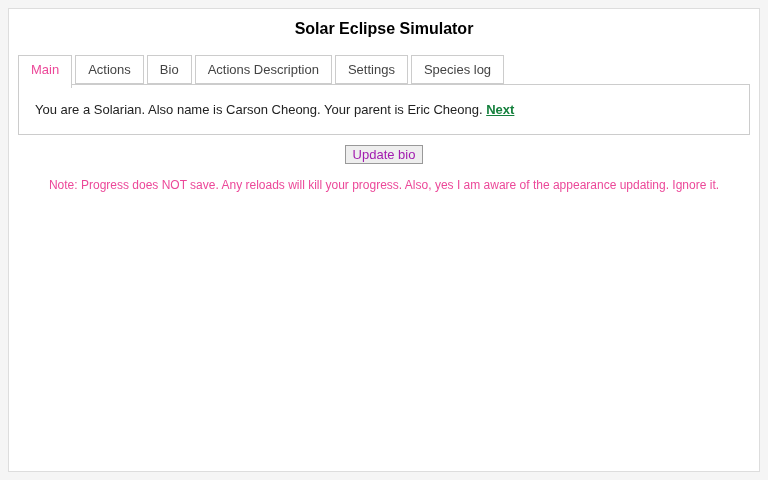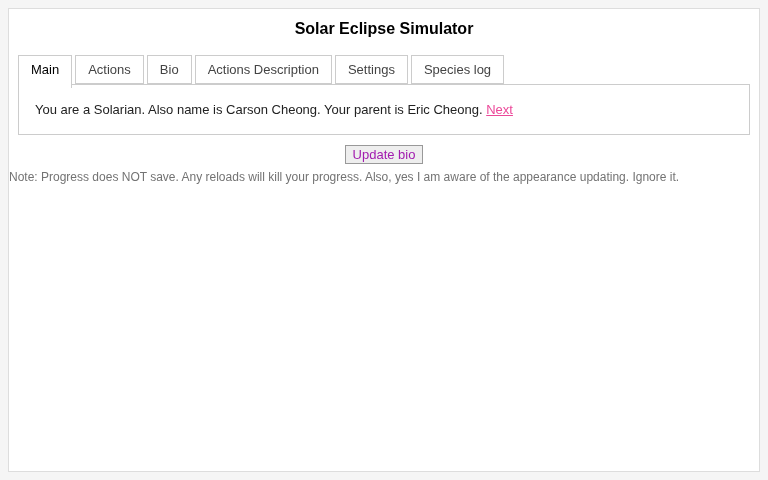--- a/index.html
+++ b/index.html
@@ -40,53 +40,54 @@
     font-size: 13px;
     line-height: 15px;
     color: #444;
     cursor: pointer;
     white-space: nowrap;
   }
   .tab.active {
     border-bottom: none;
     padding-bottom: 11px;
     margin-bottom: -5px;
-    color: #000000;
+    color: #ec4899;
   }
   .panel {
     margin: 0 9px;
     border: 1px solid #ccc;
     background: #fff;
     padding: 17px 16px;
     font-size: 13px;
     line-height: 15px;
   }
   .panel a {
-    color: #ec4899;
-    font-weight: normal;
+    color: #15803d;
+    font-weight: bold;
     text-decoration: underline;
   }
   .actions {
     margin-top: 10px;
     text-align: center;
   }
   .actions button {
     font-family: "Liberation Sans", sans-serif;
     font-size: 13px;
     line-height: 15px;
     padding: 1px 7px;
     background: #eeeeee;
     border: 1px solid #999;
     color: #a21caf;
     cursor: pointer;
   }
   .note {
-    margin-top: 6px;
+    margin-top: 14px;
+    text-align: center;
     font-size: 12px;
-    color: #737373;
+    color: #ec4899;
   }
 </style>
 </head>
 <body>
 
 <div class="card">
   <h1 class="page-title">Solar Eclipse Simulator</h1>
 
   <div class="tabbar">
       <div class="tab active">Main</div>

